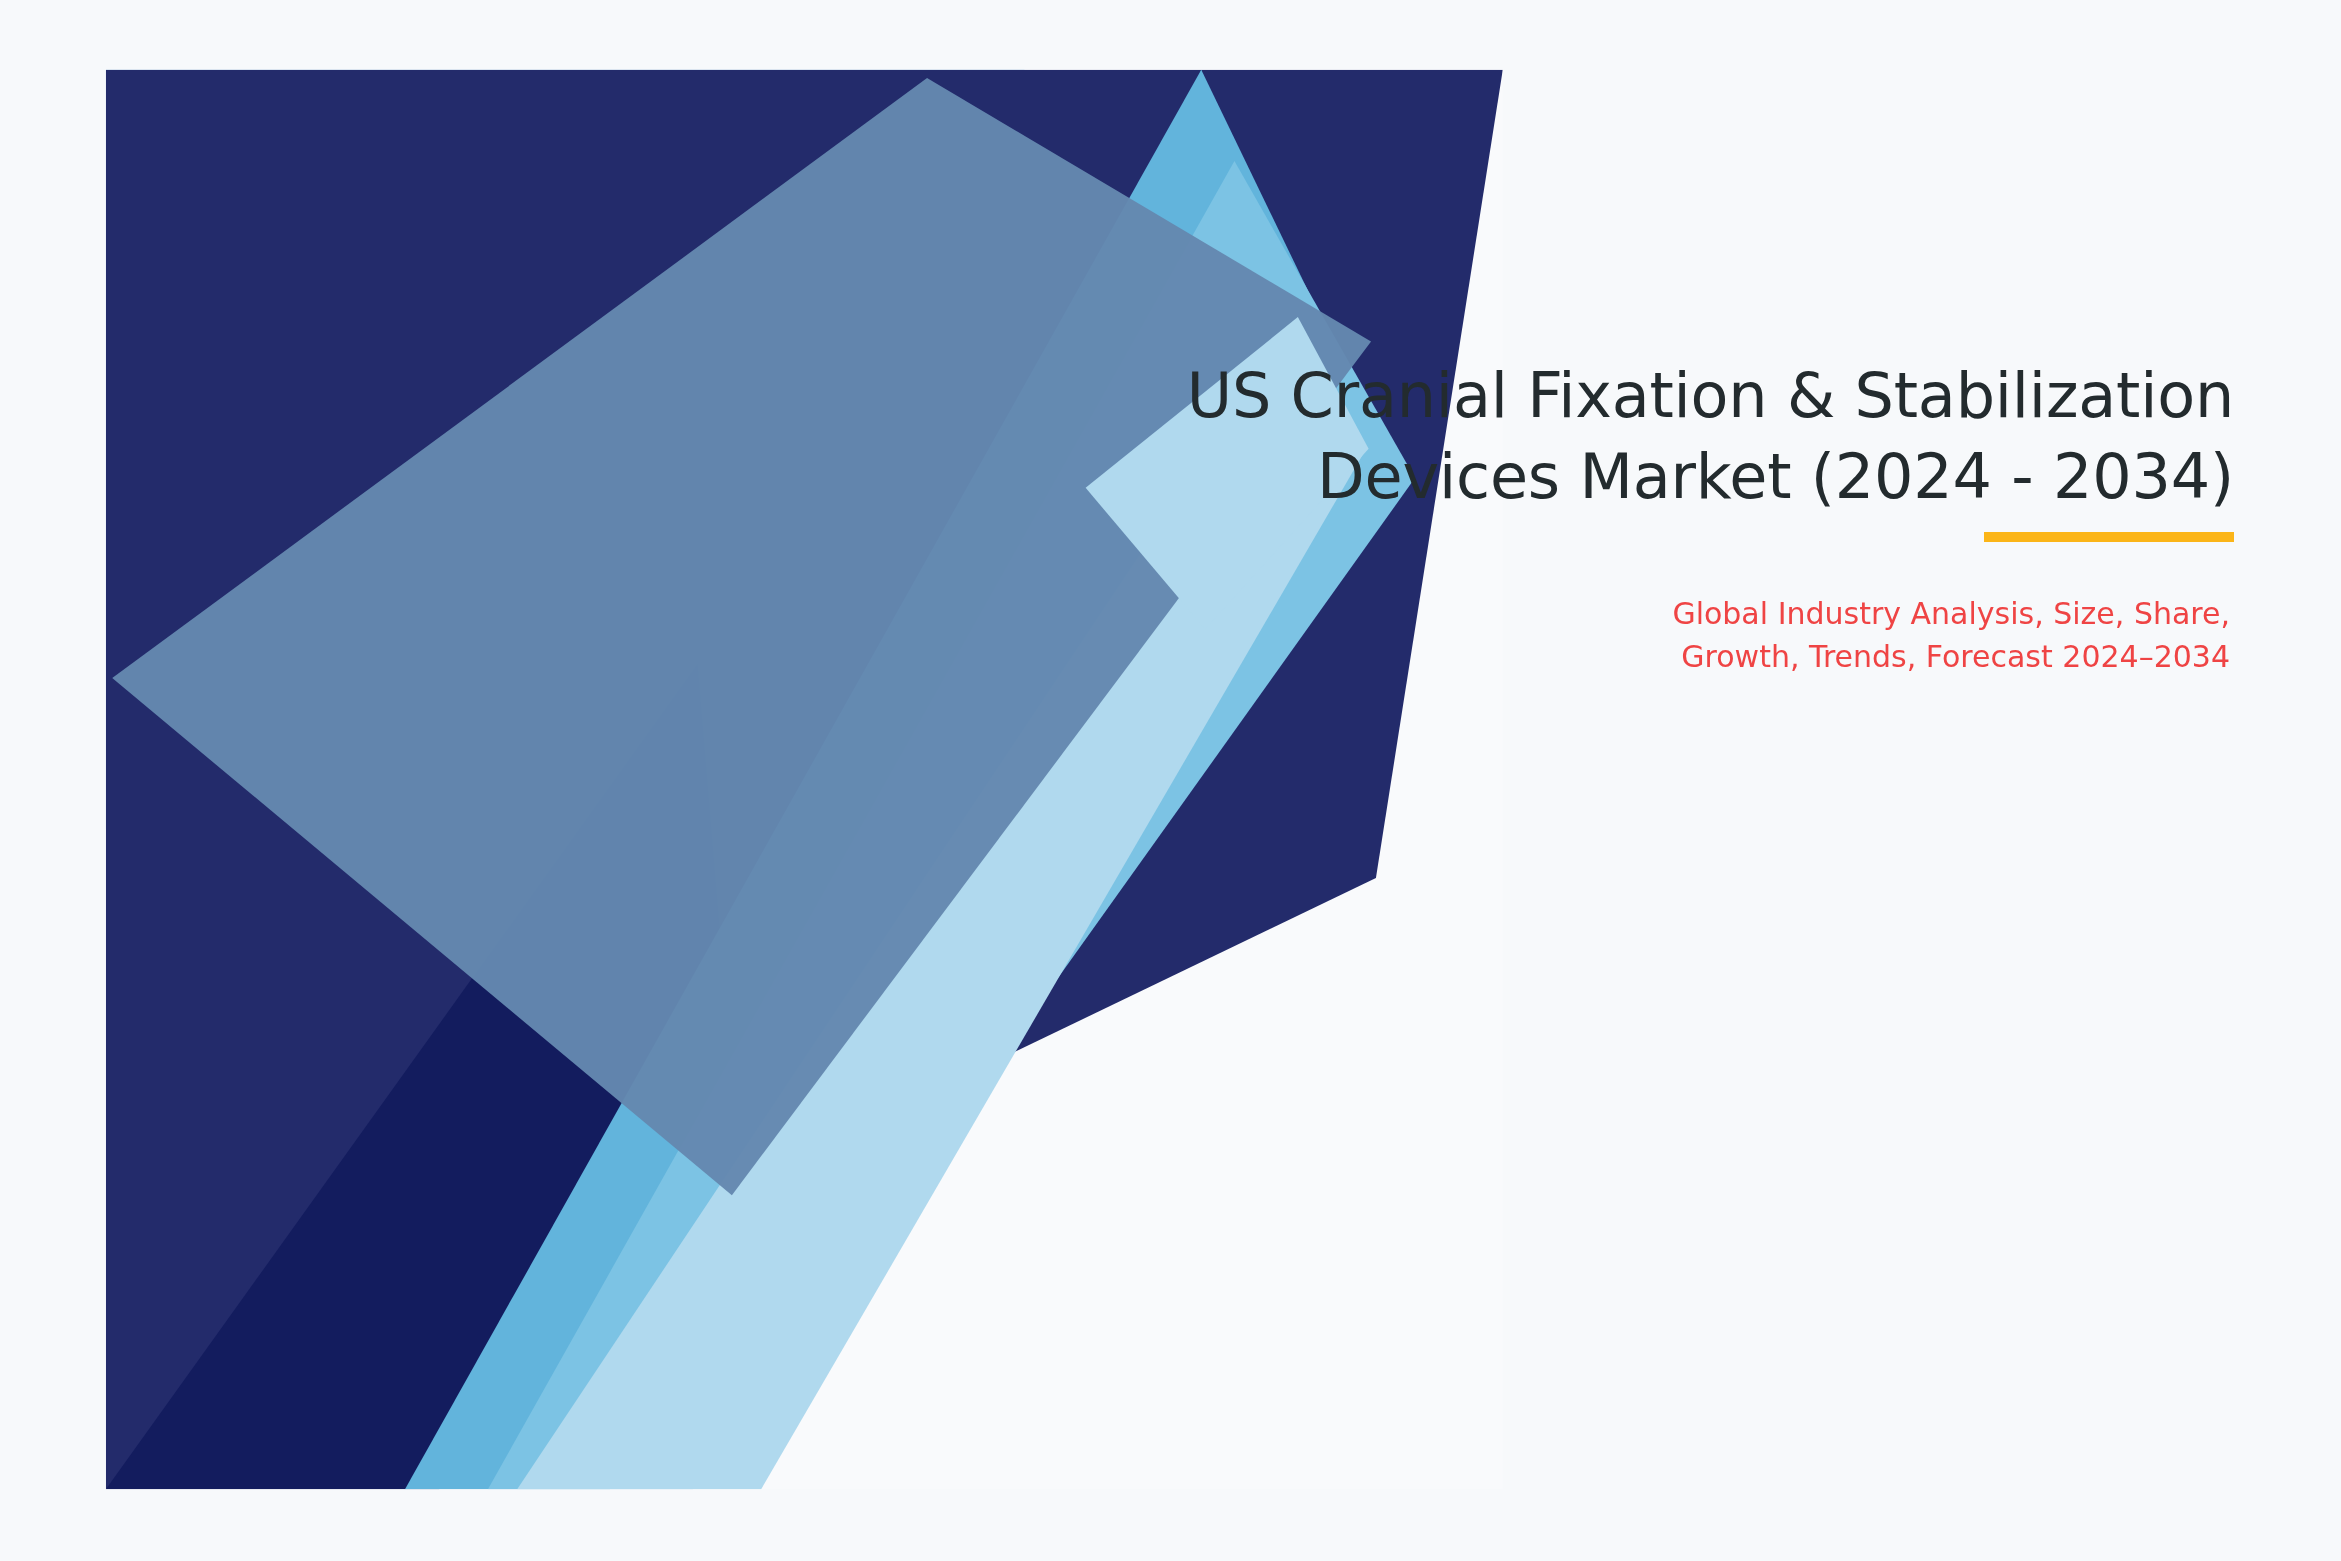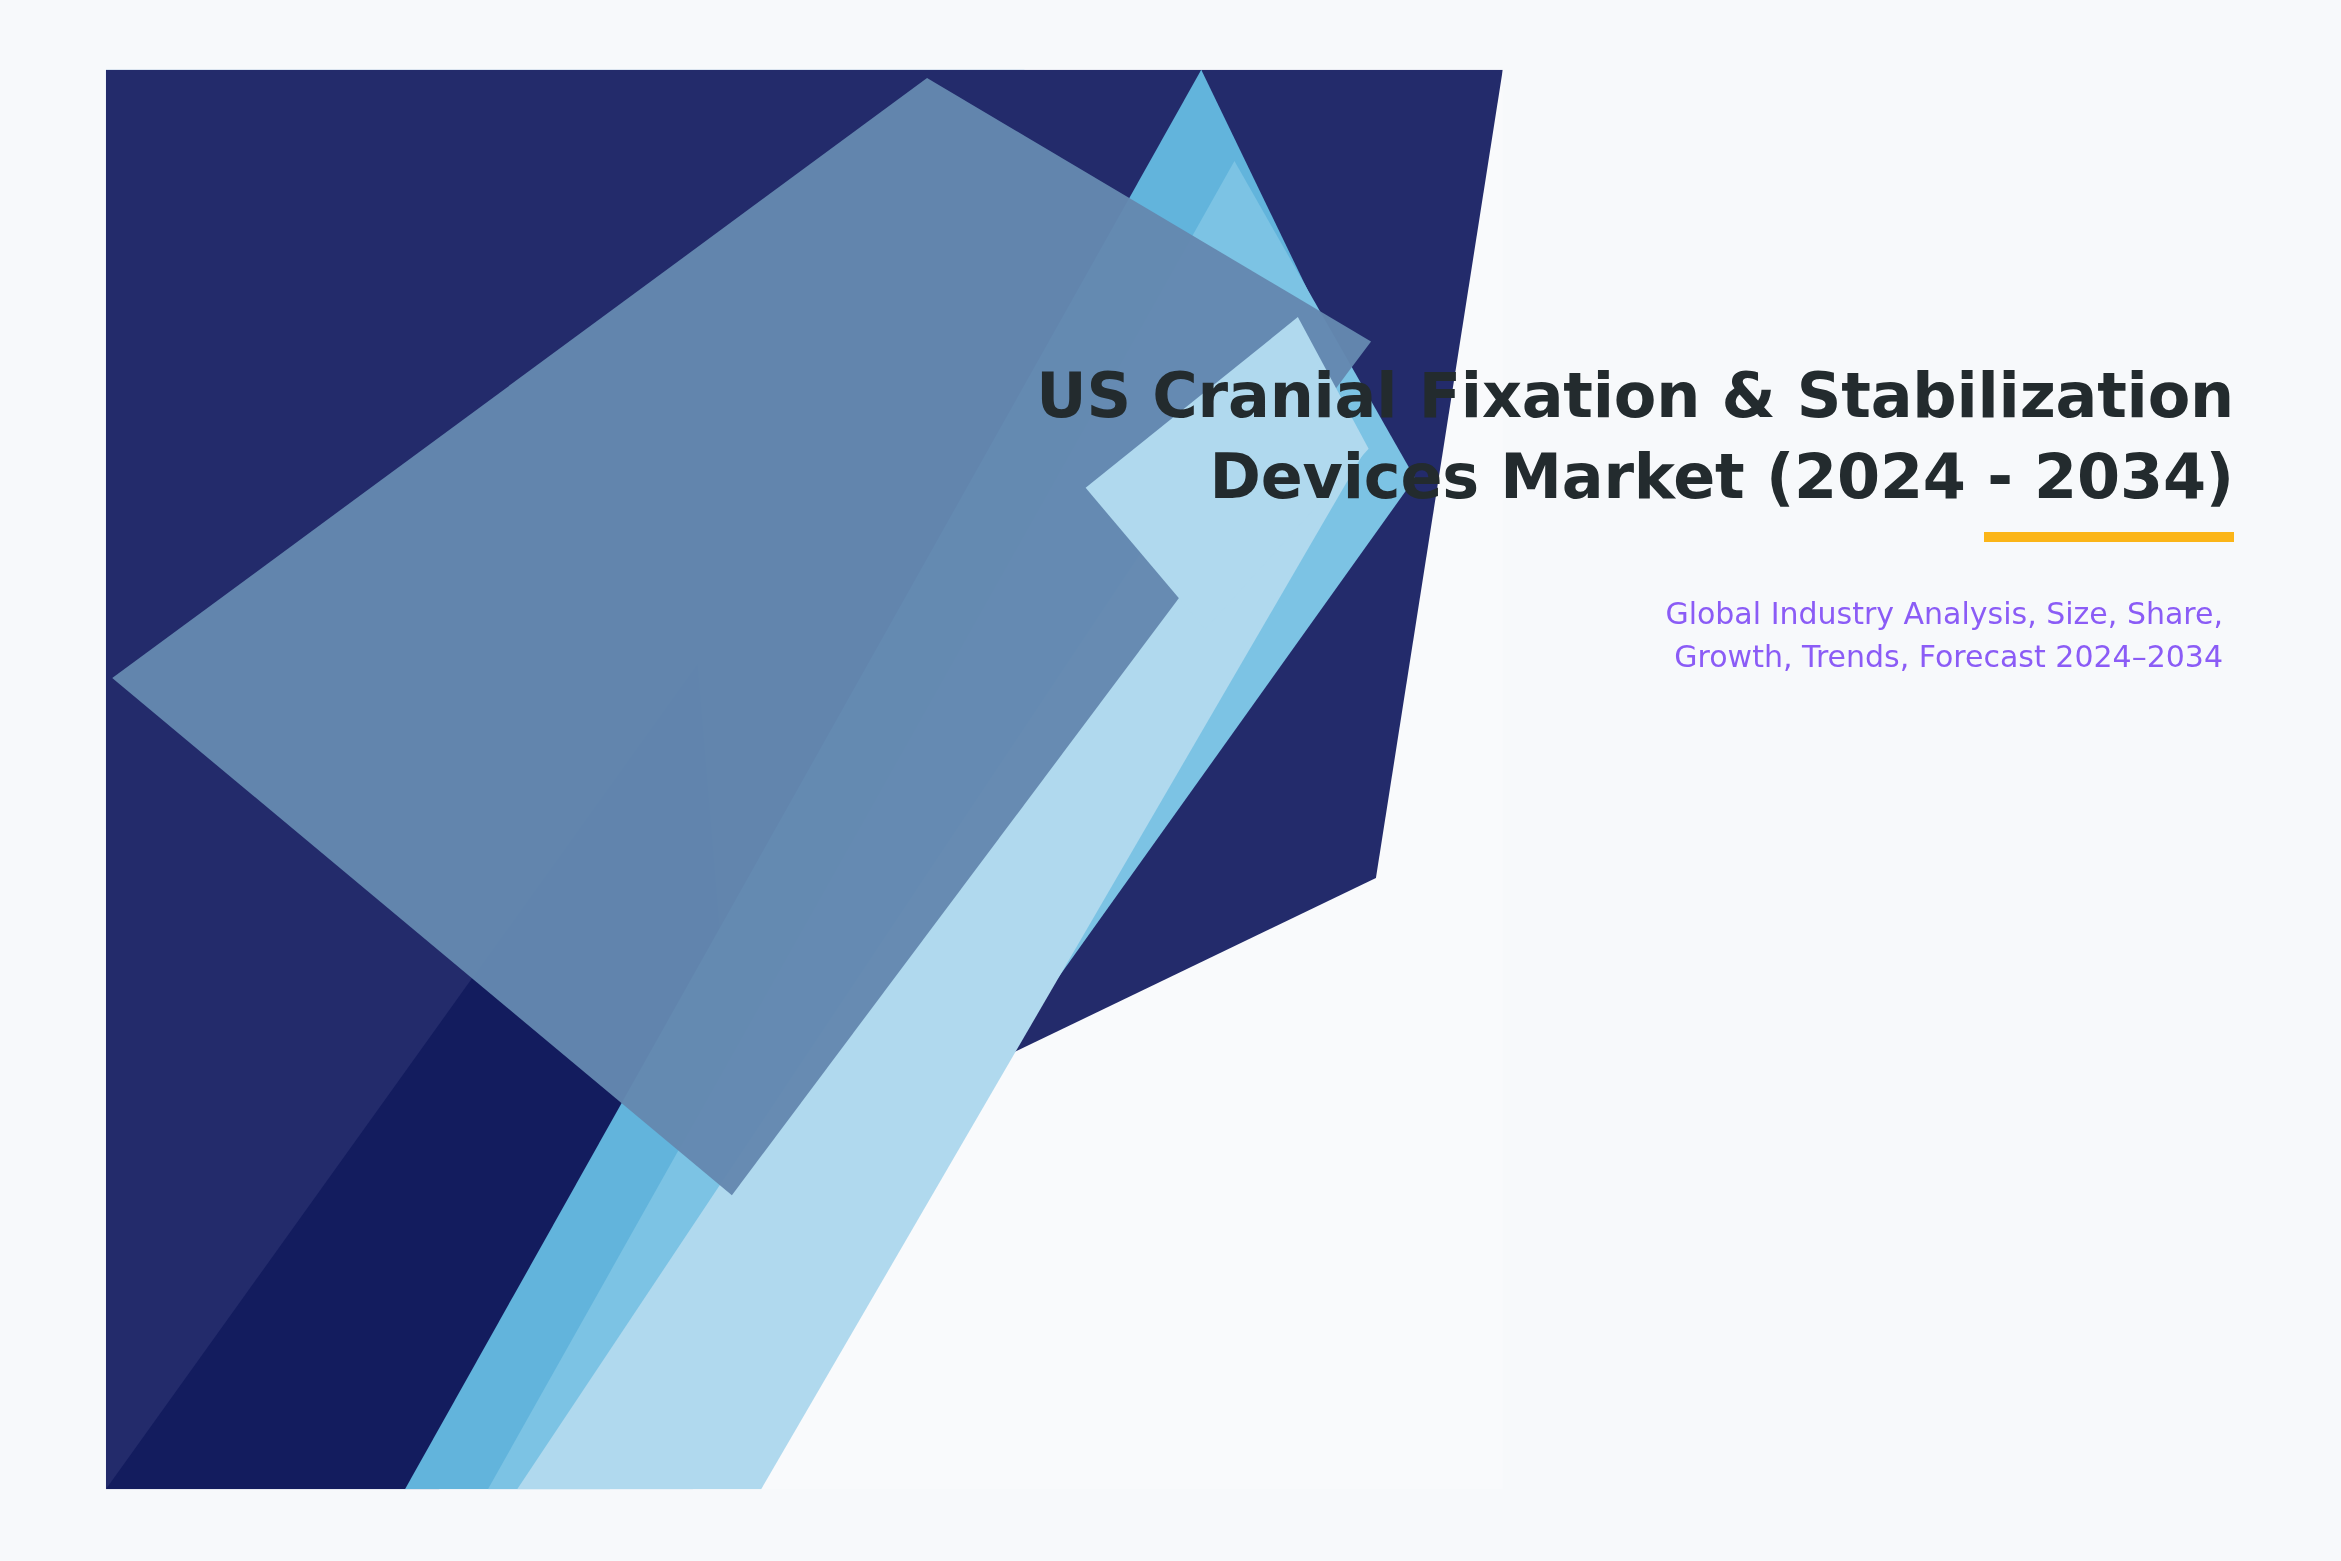--- a/index.html
+++ b/index.html
@@ -43,21 +43,21 @@
   }
 
   #title-wrap {
     position: relative;
     display: block;
   }
 
   #report-title {
     margin: 0;
     font-family: "DejaVu Sans", "Liberation Sans", sans-serif;
-    font-weight: 700;
+    font-weight: 400;
     font-size: 62px;
     line-height: 1.30;
     letter-spacing: -0.2px;
     color: #232b2e;
     text-align: right;
     position: relative;
     z-index: 3;
     white-space: pre-line;
   }
 
@@ -65,27 +65,27 @@
     position: absolute;
     right: 0px;
     top: 176px;
     width: 250px;
     height: 9.8px;
     background: #fbb518;
     z-index: 2;
   }
 
   #report-subtitle {
-    margin: 11px;
+    margin: 4px;
     margin-top: 76px;
     font-family: "DejaVu Sans", "Liberation Sans", sans-serif;
     font-weight: 400;
     font-size: 30px;
     line-height: 1.42;
-    color: #8b5cf6;
+    color: #ef4444;
     text-align: right;
     white-space: pre-line;
   }
 </style>
 </head>
 <body>
 
 <div id="cover">
 
   <svg id="artwork" viewBox="0 0 4800 3200" xmlns="http://www.w3.org/2000/svg" preserveAspectRatio="none">

